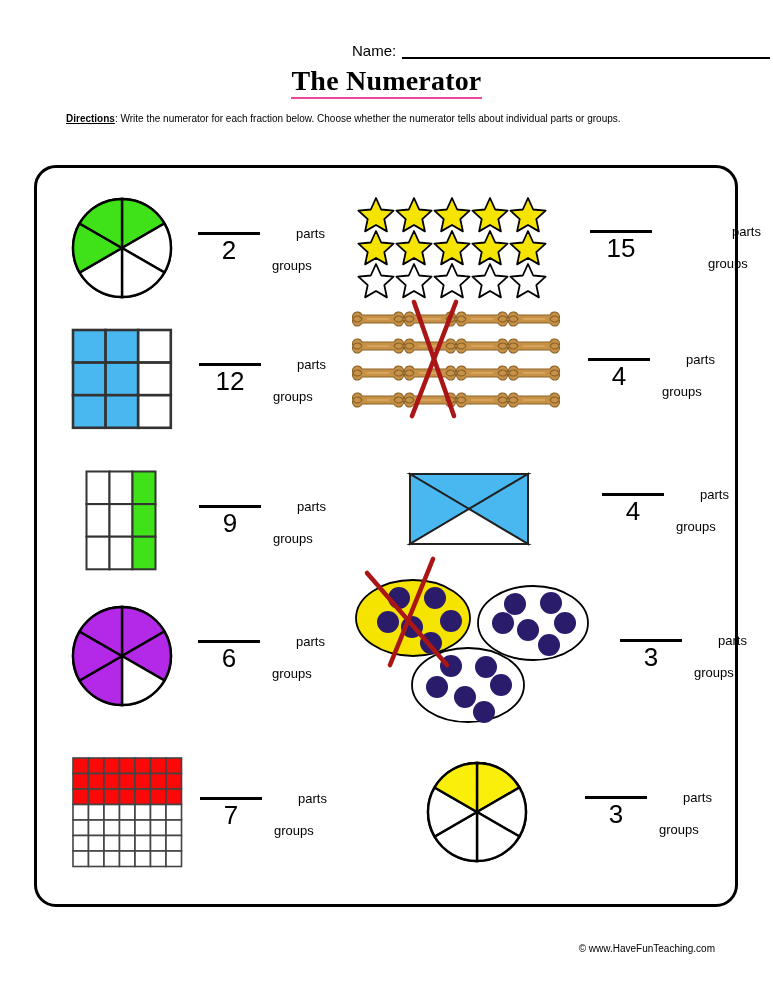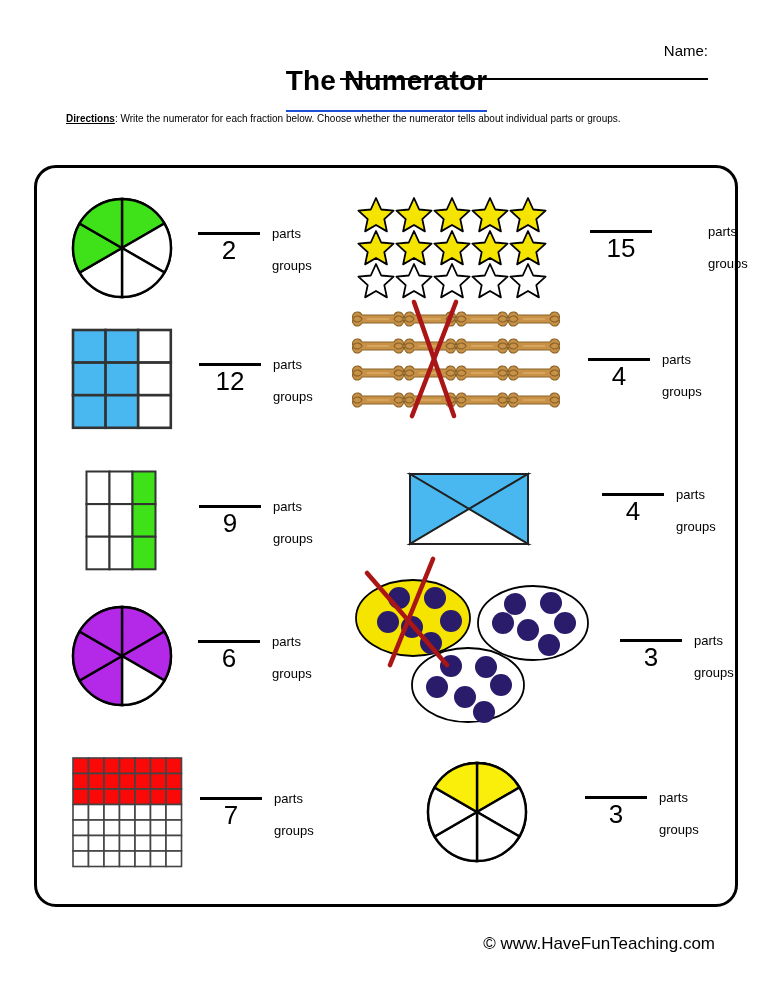--- a/index.html
+++ b/index.html
@@ -10,40 +10,40 @@
     background: #ffffff;
     font-family: "Liberation Sans", sans-serif;
     color: #000000;
     position: relative;
     overflow: hidden;
   }
 
   
   .name-row {
     position: absolute;
-    left: 340px; top: 42px;
+    left: 352px; top: 42px;
     display: flex;
     align-items: flex-end;
     gap: 6px;
-    flex-direction: column;
   }
   .name-label { font-size: 15px; line-height: 17px; }
   .name-line { width: 368px; border-bottom: 2px solid #000; height: 15px; }
 
   .title {
     position: absolute;
     left: 0; right: 0; top: 65px;
     text-align: center;
     font-size: 28px;
     font-weight: bold;
     letter-spacing: 0.2px;
   }
   .title span {
-    border-bottom: 2px solid #1d4ed8;
-    padding-bottom: 14px;
+    border-bottom: 2px solid #ec4899;
+    padding-bottom: 1px;
+    font-family: Liberation Serif, serif;
   }
 
   .directions {
     position: absolute;
     left: 66px; top: 108px;
     width: 600px;
     font-size: 10px;
     line-height: 22px;
   }
   .directions b { text-decoration: underline; }
@@ -93,28 +93,28 @@
   }
   .pg-labels {
     margin-left: 12px;
     position: relative;
     top: 1px;
   }
   .pg-labels div {
     font-size: 13px;
     line-height: 15px;
   }
-  .pg-parts { margin-bottom: 17px; }
+  .pg-parts { margin-bottom: 17px; margin-left: 24px; }
 
   svg { display: block; overflow: visible; }
 
   .footer {
     position: absolute;
     right: 58px; bottom: 46px;
-    font-size: 17px;
+    font-size: 10px;
   }
 </style>
 </head>
 <body>
 
 <div class="name-row">
   <div class="name-label">Name:</div>
   <div class="name-line"></div>
 </div>
 

